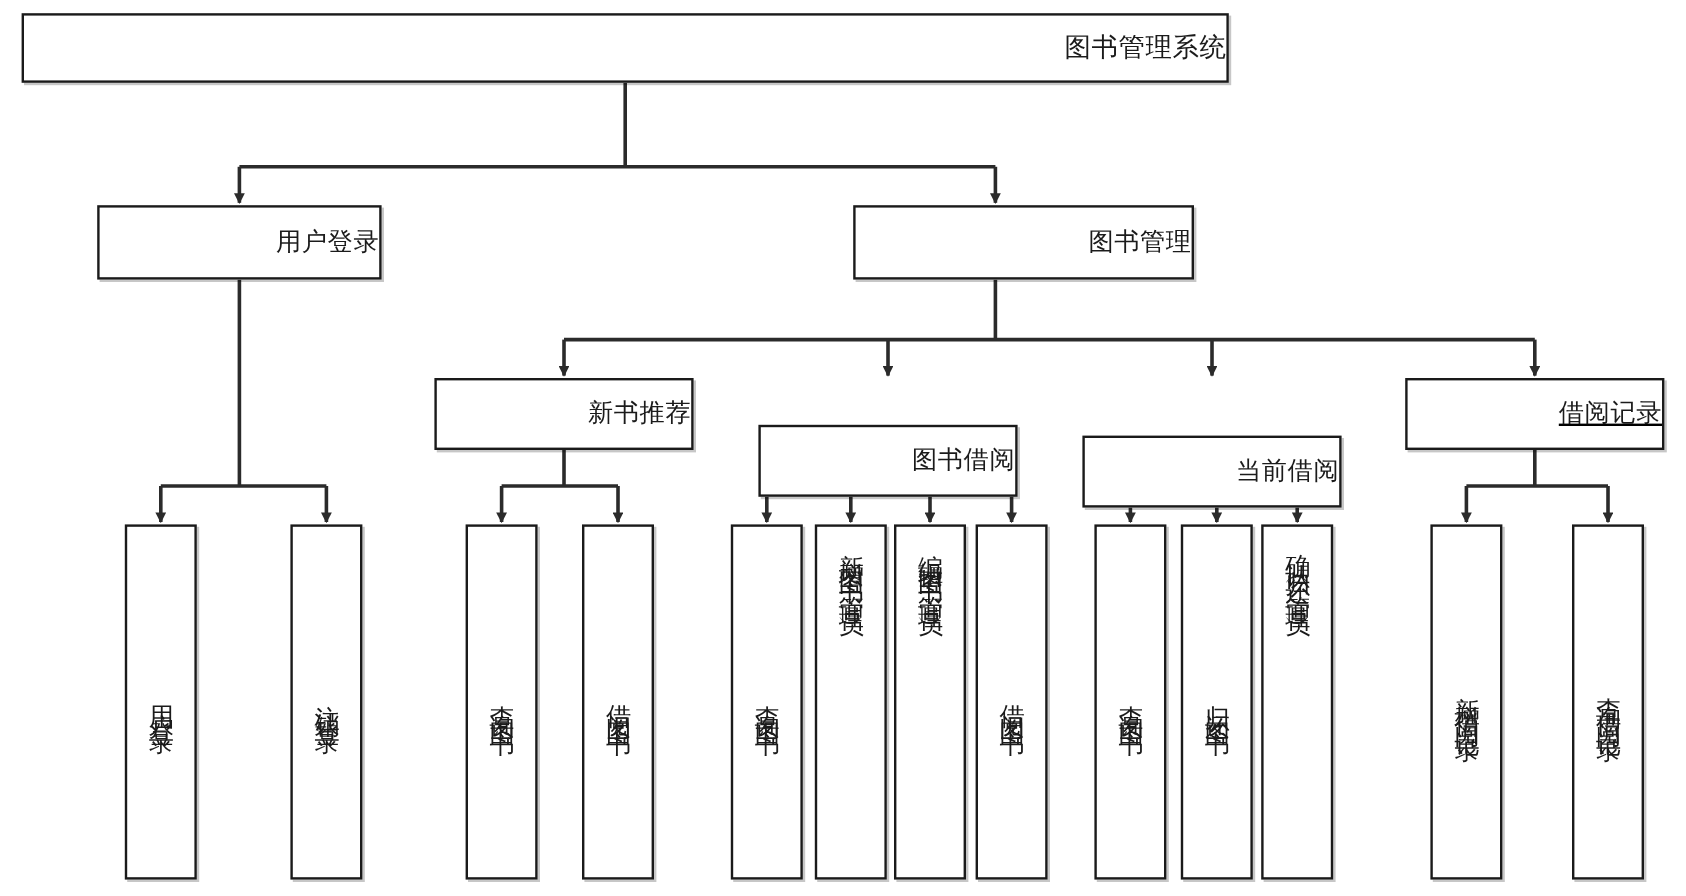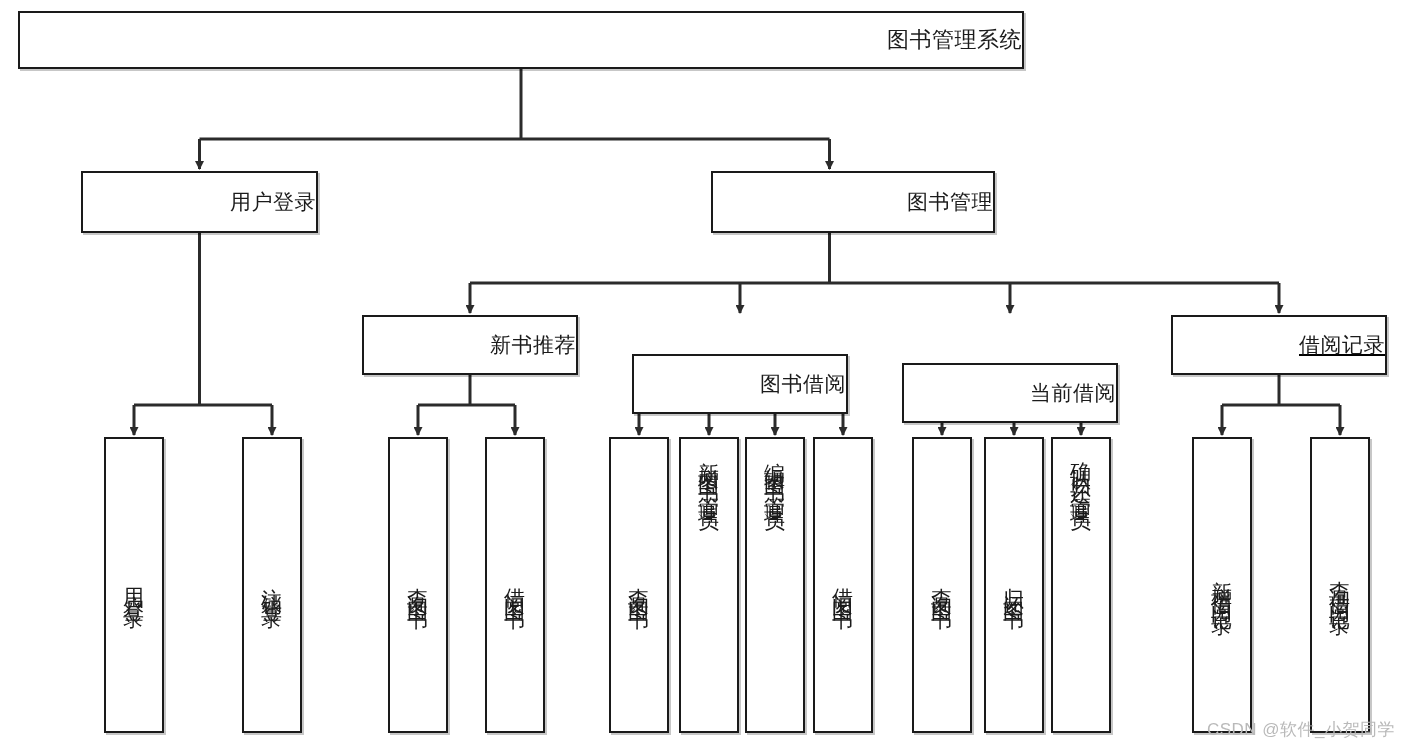--- a/index.html
+++ b/index.html
@@ -176,14 +176,13 @@
         <span class="node-label-v">确认归还（管理员）</span>
       </div>
       <div class="node-box vertical center-text" style="left: 1192px; top: 437px; width: 60px; height: 296px;">
         <span class="node-label-v">新增借阅记录</span>
       </div>
       <div class="node-box vertical center-text" style="left: 1310px; top: 437px; width: 60px; height: 296px;">
         <span class="node-label-v">查询借阅记录</span>
       </div>
     </div>
 
-  <div id="watermark">CSDN @软件_小贺同学</div>
 </div>
 
 </body></html>

